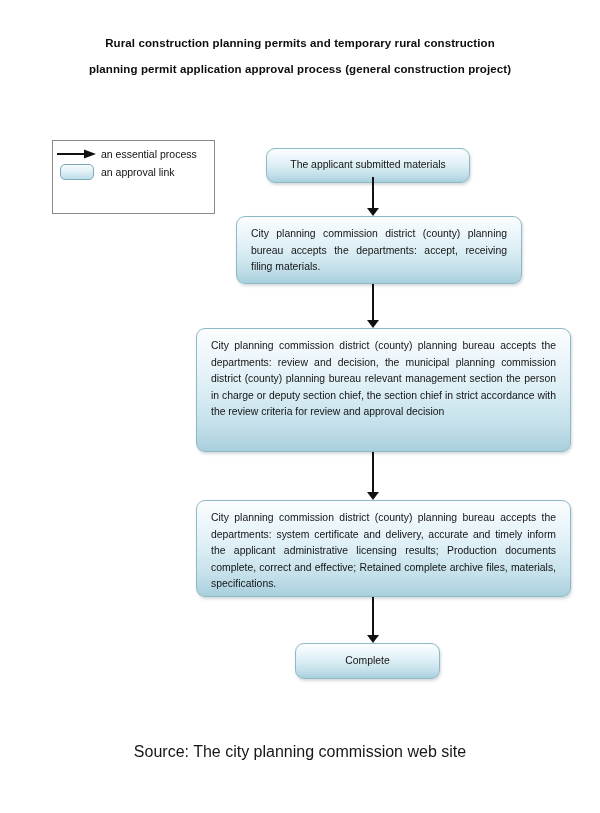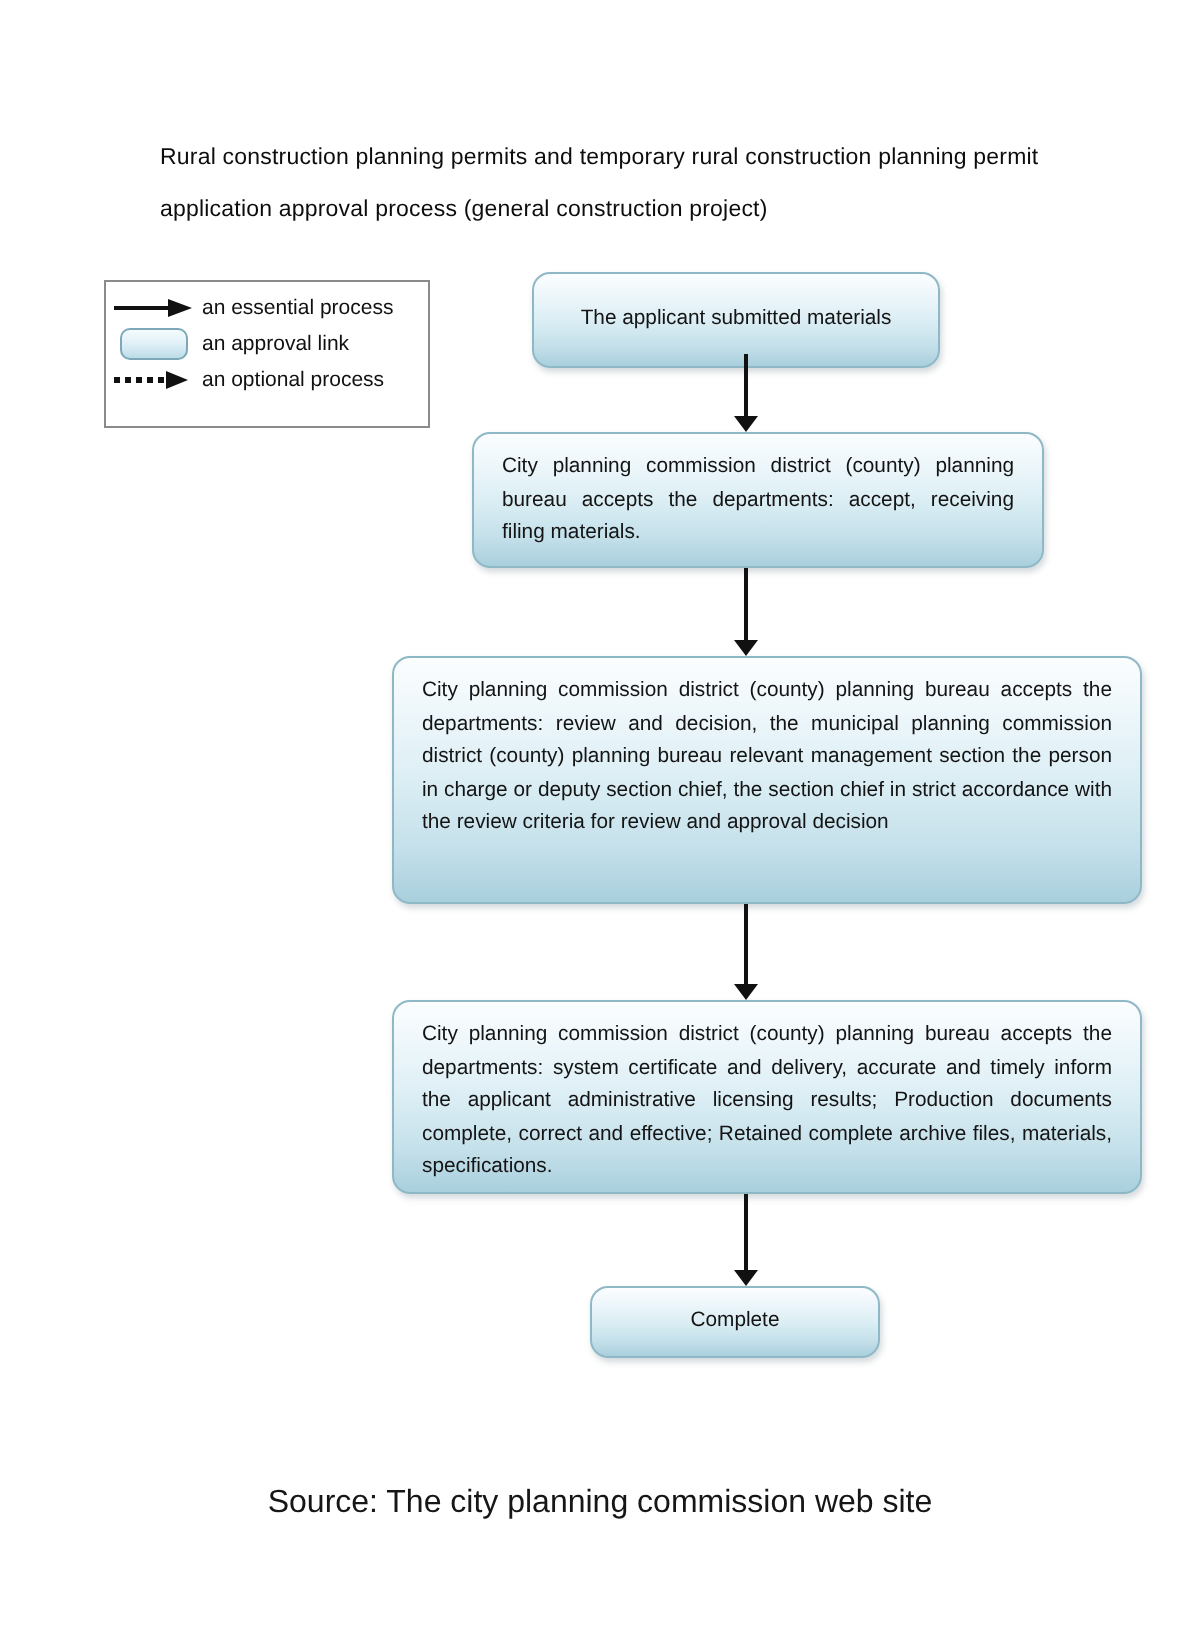--- a/index.html
+++ b/index.html
@@ -15,27 +15,26 @@
     position: relative;
     overflow: hidden;
   }
 
   
   .title {
     position: absolute;
     left: 80px;
     top: 30px;
     width: 440px;
-    text-align: left;
+    text-align: center;
     font-size: 11.5px;
-    font-weight: normal;
+    font-weight: bold;
     line-height: 26px;
     color: #0d0d0d;
     letter-spacing: 0.1px;
-    margin-top: 36px;
   }
 
   
   .legend {
     position: absolute;
     left: 52px;
     top: 140px;
     width: 163px;
     height: 74px;
     border: 1px solid #8a8a8a;
@@ -112,21 +111,21 @@
     text-align: center;
     padding: 0;
     line-height: 1;
   }
   .node.center {
     display: flex;
     align-items: center;
     justify-content: center;
   }
 
-  #node-1 { left: 266px; top: 136px; width: 204px; height: 48px; }
+  #node-1 { left: 266px; top: 148px; width: 204px; height: 35px; }
   #node-2 { left: 236px; top: 216px; width: 286px; height: 68px; }
   #node-3 { left: 196px; top: 328px; width: 375px; height: 124px; }
   #node-4 { left: 196px; top: 500px; width: 375px; height: 97px; }
   #node-5 { left: 295px; top: 643px; width: 145px; height: 36px; }
 
   
   .conn {
     position: absolute;
     width: 14px;
   }
@@ -190,29 +189,20 @@
     <span class="legend-label">an essential process</span>
   </div>
 
   <div class="legend-row r1">
     <span class="legend-glyph">
       <span class="sw-essential"></span>
     </span>
     <span class="legend-label">an approval link</span>
   </div>
 
-  <div class="legend-row r2">
-    <span class="legend-glyph">
-      <svg width="42" height="12" viewBox="0 0 42 12" aria-hidden="true">
-        <line x1="1" y1="6" x2="28" y2="6" stroke="#111111" stroke-width="3" stroke-dasharray="3 2.5"></line>
-        <polygon points="27,1.5 38,6 27,10.5" fill="#111111"></polygon>
-      </svg>
-    </span>
-    <span class="legend-label">an optional process</span>
-  </div>
 
 
 </div>
 
 <div class="node center" id="node-1">
   <span class="node-text">The applicant submitted materials</span>
 </div>
 
 <div class="node" id="node-2">
   <span class="node-text">City planning commission district (county) planning bureau accepts the departments: accept, receiving filing materials.</span>

